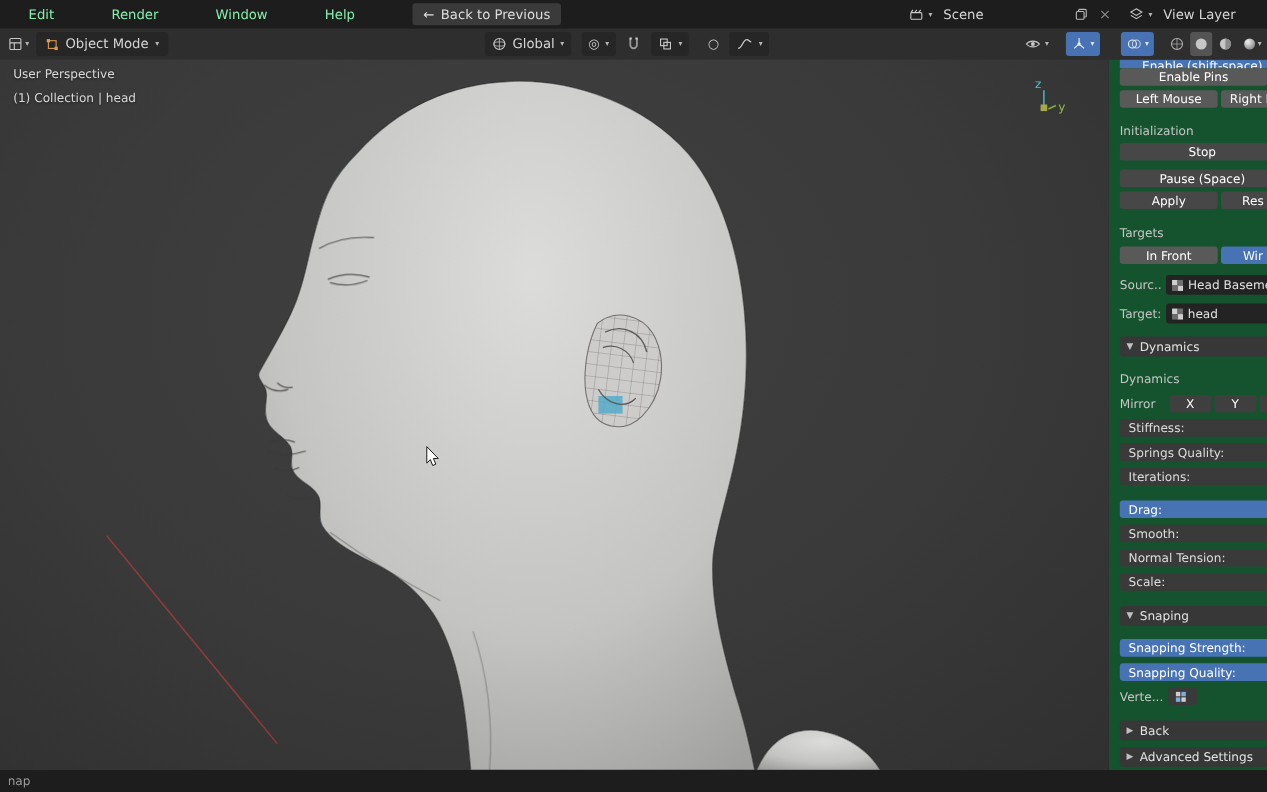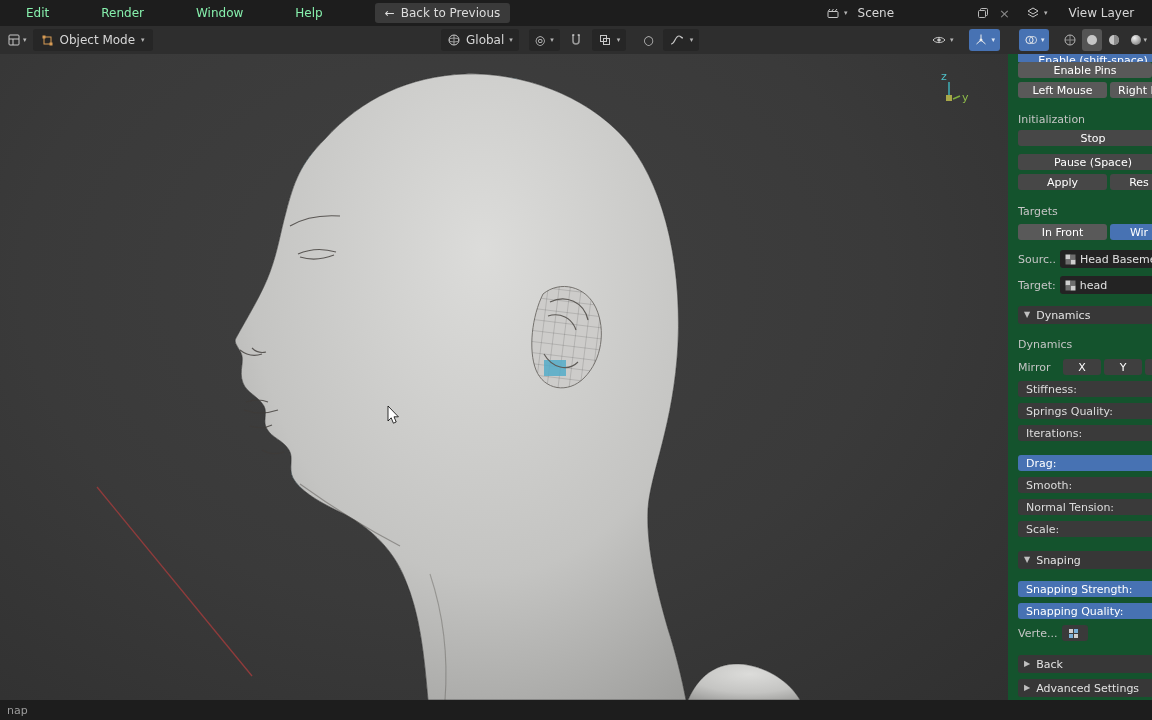--- a/index.html
+++ b/index.html
@@ -112,21 +112,21 @@
     <span class="abs dim" style="left:999px;font-size:13px">×</span>
 
     <div class="abs" style="left:1026px">
       <span class="ic">
         <svg width="14" height="14">
             <path d="M7 2 L12 5 7 8 2 5 Z" fill="none" stroke="#c8c8c8"></path>
             <path d="M2 8 L7 11 12 8" fill="none" stroke="#c8c8c8"></path>
           </svg>
       </span>
       <span class="chev">▾</span>
-      <span style="margin-left:17px;white-space:nowrap">View Layer</span>
+      <span style="margin-left:6px;white-space:nowrap">View Layer</span>
     </div>
   </header>
 
   <header class="vheader">
     <span class="editor-btn">
       <span class="ic">
         <svg width="14" height="14">
             <rect x="2" y="2" width="10" height="10" rx="1" fill="none" stroke="#c8c8c8"></rect>
             <path d="M2 6 h10 M6 6 v6" stroke="#c8c8c8"></path>
           </svg>
@@ -387,20 +387,24 @@
           <text x="941" y="26" fill="#4fc1c9">z</text>
           <path d="M949,28 L949,43" stroke="#3fb0b8" stroke-width="1.5" fill="none"></path>
           <rect x="946" y="41" width="6" height="6" fill="#a8a848"></rect>
           <path d="M953,45 L960,42" stroke="#7fae3f" stroke-width="1.5" fill="none"></path>
           <text x="962" y="47" fill="#8fbc4a">y</text>
         </g>
 
         <path d="M388,352 l0,15 3.2,-3.2 2.2,5.4 2.8,-1.2 -2.2,-5.2 4.4,0 z" fill="#ffffff" stroke="#000" stroke-width="0.8"></path>
       </svg>
 
+      <div class="vp-overlay">
+        <div>User Perspective</div>
+        <div>(1) Collection | head</div>
+      </div>
     </div>
 
     <aside class="panel">
 
       <div class="clip-strip">
         <span>Enable (shift-space)</span>
       </div>
 
       <div class="p-btn gray mb4">Enable Pins</div>
 

